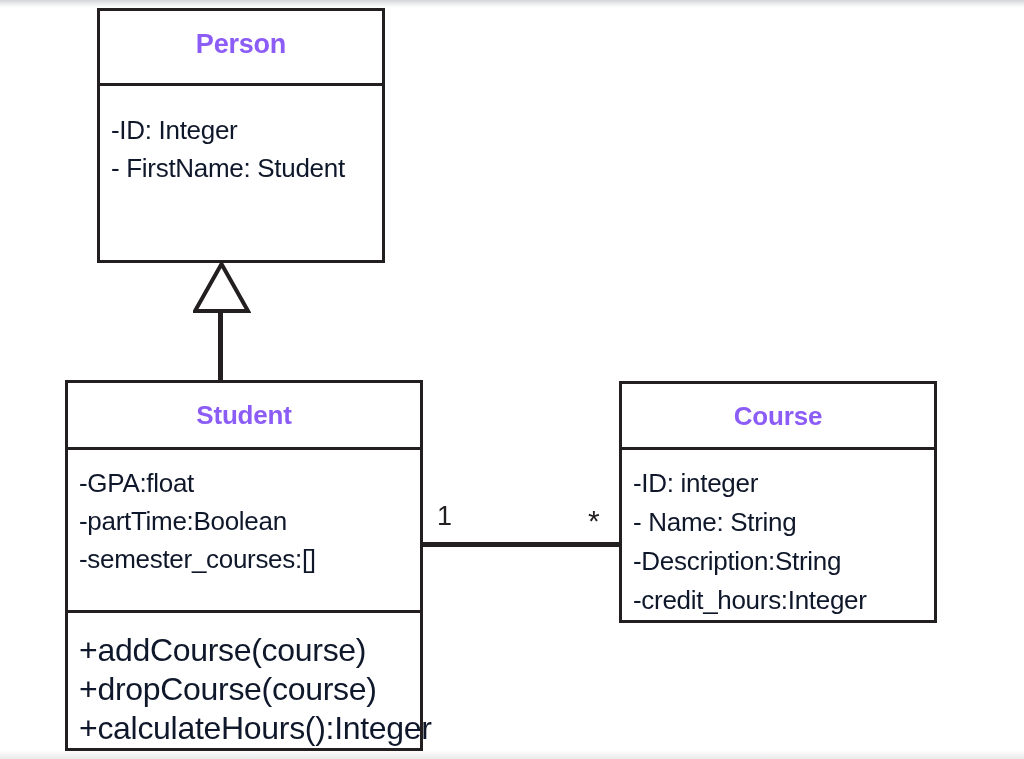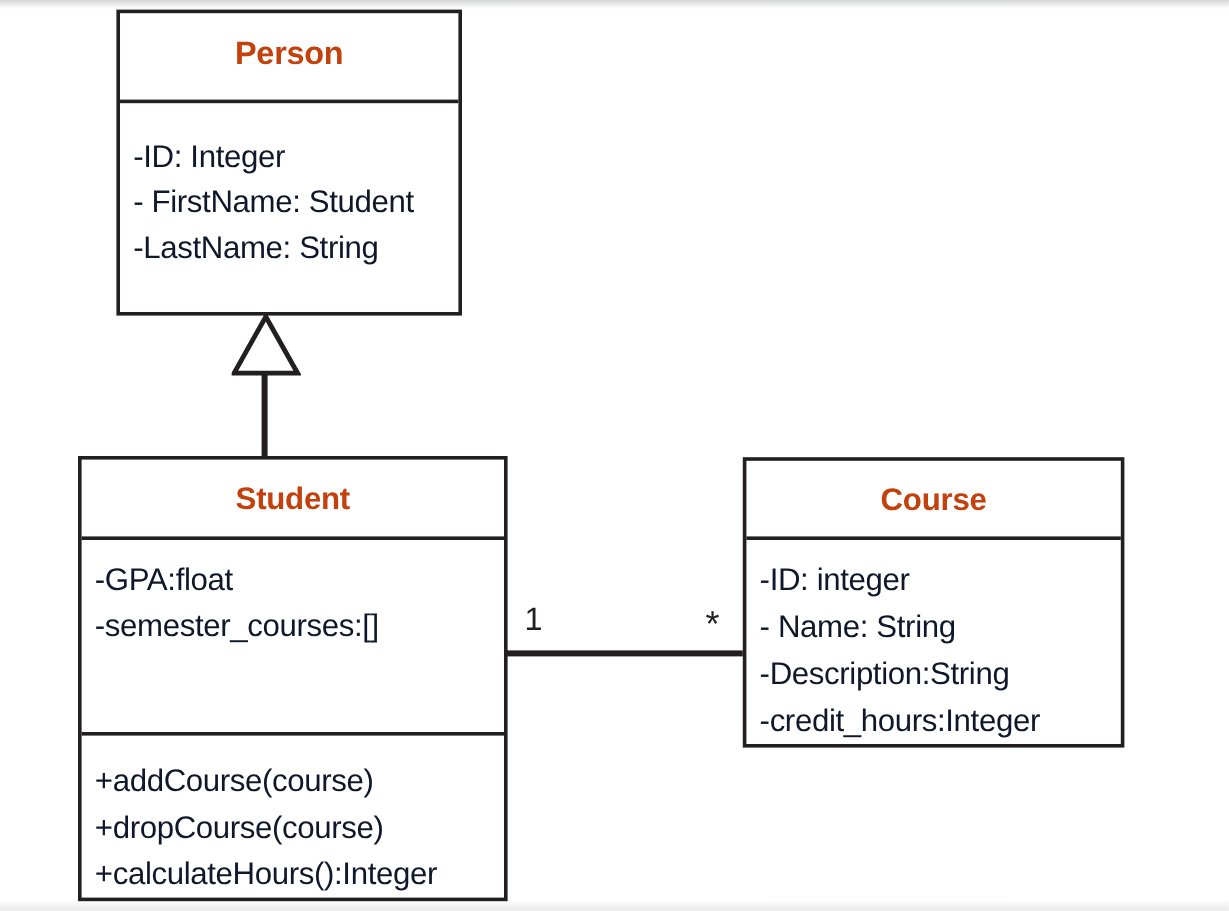--- a/index.html
+++ b/index.html
@@ -47,21 +47,21 @@
     position: relative;
   }
   .uml-compartment + .uml-compartment {
     border-top: 3px solid #231f20;
   }
   .uml-title {
     display: flex;
     align-items: flex-start;
     justify-content: center;
     font-weight: bold;
-    color: #c2410c;
+    color: #8b5cf6;
     letter-spacing: -0.2px;
   }
   .uml-members {
     color: #0f172a;
     letter-spacing: -0.3px;
   }
   .uml-member-line {
     white-space: pre;
   }
 
@@ -88,21 +88,21 @@
   #class-student .uml-title { font-size: 26px; padding-top: 17px; }
   #class-student .comp-attrs {
     height: 178px;
     padding: 14px 0 0 11px;
     font-size: 26px;
     line-height: 38px;
   }
   #class-student .comp-ops {
     flex: 1;
     padding: 18px 0 0 11px;
-    font-size: 26px;
+    font-size: 32px;
     line-height: 39px;
   }
 
   
   #class-course {
     left: 619px; top: 381px;
     width: 318px; height: 242px;
   }
   #class-course .comp-title { height: 69px; }
   #class-course .uml-title { font-size: 26px; padding-top: 17px; }
@@ -155,37 +155,37 @@
   <div class="edge-strip-top"></div>
   <div class="edge-strip-bottom"></div>
 
   <div class="uml-class" id="class-person">
     <div class="uml-compartment comp-title">
       <div class="uml-title">Person</div>
     </div>
     <div class="uml-compartment comp-attrs uml-members">
       <div class="uml-member-line">-ID: Integer</div>
       <div class="uml-member-line">- FirstName: Student</div>
-      <div class="uml-member-line">-LastName: String</div>
     </div>
   </div>
 
   <div class="generalization">
     <svg class="gen-triangle" viewBox="0 0 58 52">
       <polygon points="28.5,2 55,49 2,49" fill="#ffffff" stroke="#231f20" stroke-width="4" stroke-linejoin="miter"></polygon>
     </svg>
     <div class="gen-stem"></div>
   </div>
 
   <div class="uml-class" id="class-student">
     <div class="uml-compartment comp-title">
       <div class="uml-title">Student</div>
     </div>
     <div class="uml-compartment comp-attrs uml-members">
       <div class="uml-member-line">-GPA:float</div>
+      <div class="uml-member-line">-partTime:Boolean</div>
       <div class="uml-member-line">-semester_courses:[]</div>
     </div>
     <div class="uml-compartment comp-ops uml-members">
       <div class="uml-member-line">+addCourse(course)</div>
       <div class="uml-member-line">+dropCourse(course)</div>
       <div class="uml-member-line">+calculateHours():Integer</div>
     </div>
   </div>
 
   <div class="association"></div>

